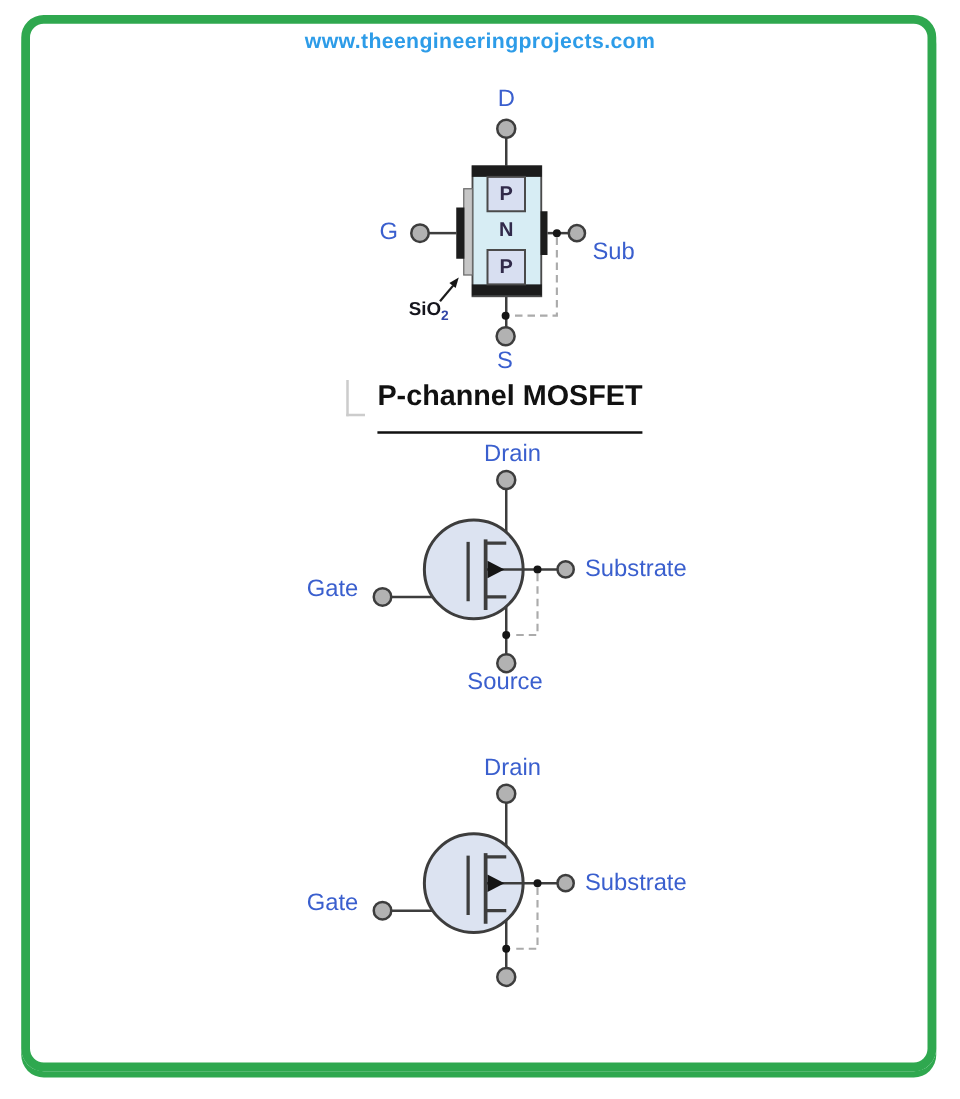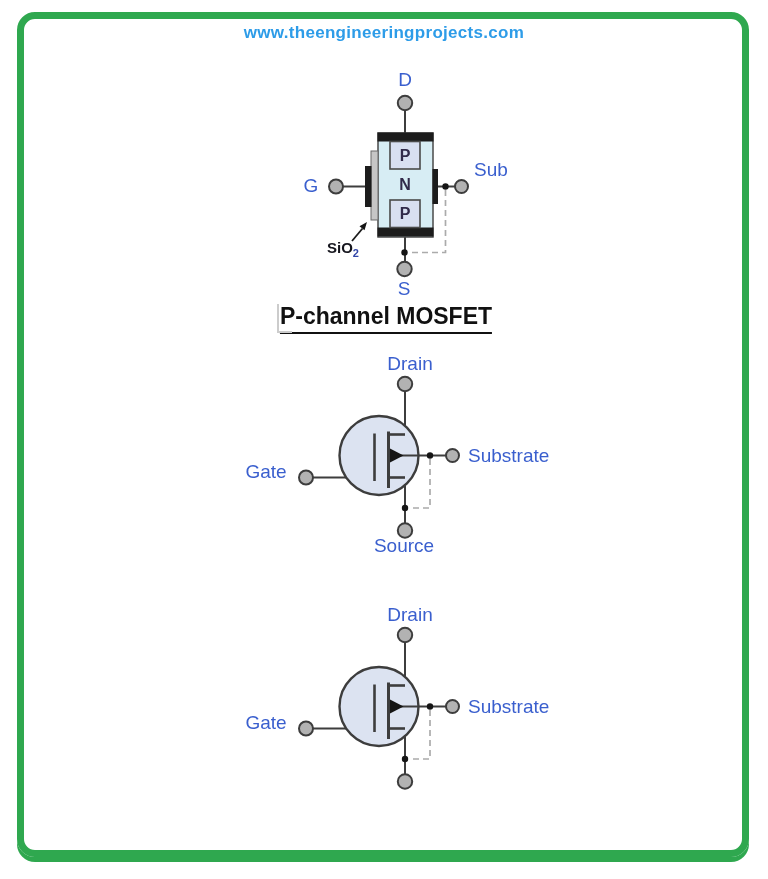--- a/index.html
+++ b/index.html
@@ -21,23 +21,23 @@
   .lbl{
     position:absolute;color:var(--label-blue);font-size:19px;
     line-height:1.05;white-space:nowrap;
   }
   .cx{transform:translateX(-50%);}
   .region-lbl{
     position:absolute;color:var(--region-text);font-size:16px;
     font-weight:700;line-height:1;transform:translate(-50%,-50%);
   }
   .title{
-    position:absolute;left:386px;top:304px;transform:translateX(-50%);
+    position:absolute;left:408px;top:304px;transform:translateX(-50%);
     color:#111;font-size:23px;font-weight:700;line-height:1.1;
-    border-bottom:2.5px solid #111;padding-bottom:3px;white-space:nowrap;
+    border-bottom:2.5px solid #111;padding-bottom:16px;white-space:nowrap;
   }
   .artifact-v{position:absolute;left:277px;top:304px;width:2px;height:29px;background:#cccccc;}
   .artifact-h{position:absolute;left:277px;top:331px;width:15px;height:2px;background:#cccccc;}
   .sio2{
     position:absolute;left:327px;top:240px;color:#15151d;
     font-size:15px;font-weight:700;line-height:1;white-space:nowrap;text-align:center;
   }
   .sio2 .sub{font-size:11px;position:relative;top:4px;color:var(--oxide-sub-blue);}
   
   .wire{stroke:var(--line-dark);stroke-width:2;fill:none;}
@@ -111,21 +111,21 @@
       <circle class="term" cx="405" cy="530.5" r="7.2"></circle>
     </g>
   </defs>
 
   <use href="#psymbol"></use>
   <use href="#psymbol" transform="translate(0,251)"></use>
 </svg>
 
 <span class="lbl cx" style="left:405px;top:70px;">D</span>
 <span class="lbl cx" style="left:311px;top:176px;">G</span>
-<span class="lbl" style="left:474px;top:160px;">Sub</span>
+<span class="lbl" style="left:474px;top:192px;">Sub</span>
 <span class="lbl cx" style="left:404px;top:279px;">S</span>
 <span class="region-lbl" style="left:405px;top:156px;">P</span>
 <span class="region-lbl" style="left:405px;top:185px;">N</span>
 <span class="region-lbl" style="left:405px;top:214px;">P</span>
 <span class="sio2"><span>SiO</span><span class="sub">2</span></span>
 
 <div class="title">P-channel MOSFET</div>
 <div class="artifact-v"></div>
 <div class="artifact-h"></div>
 

